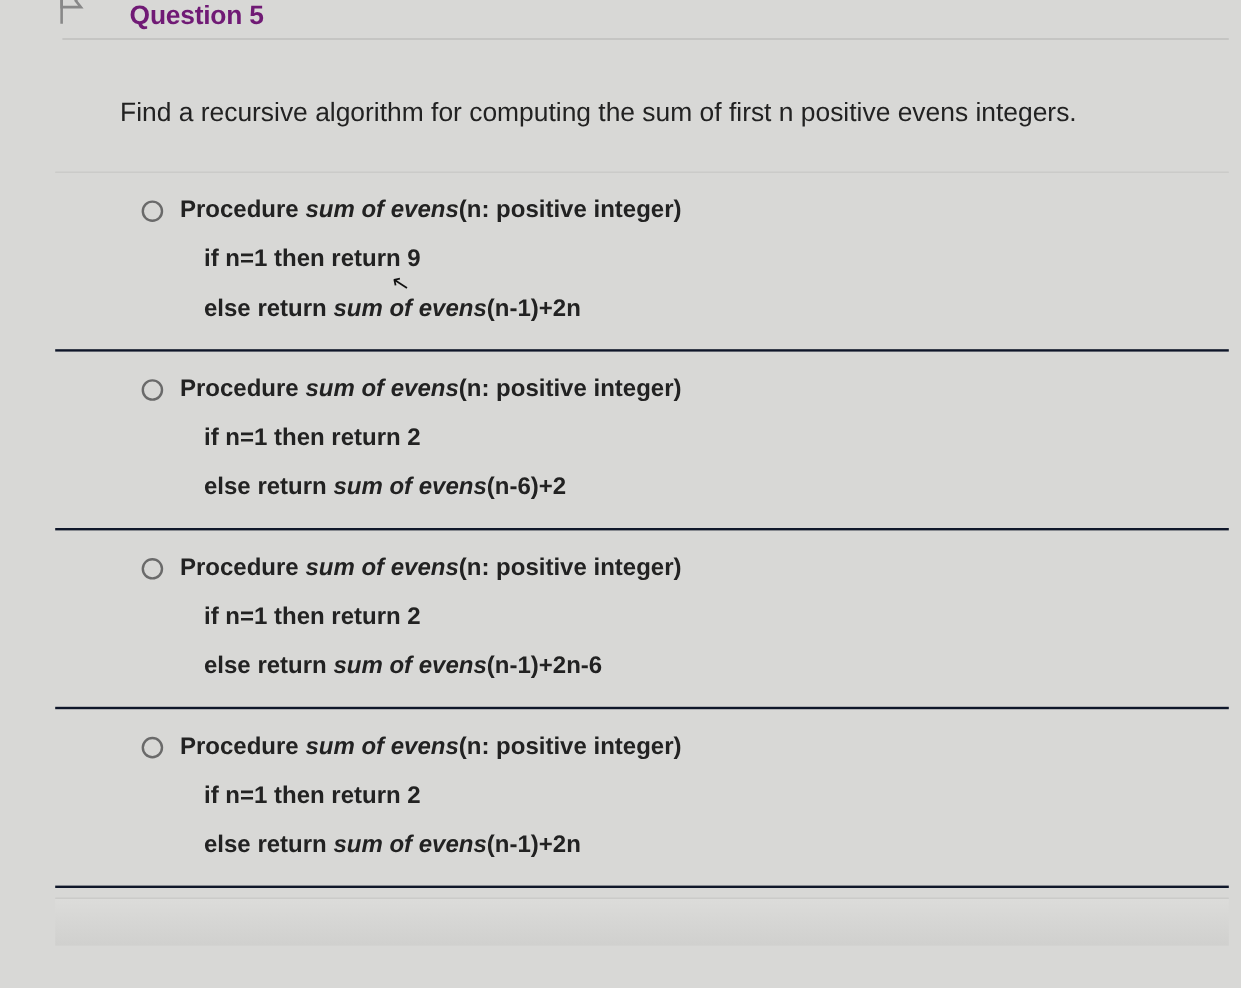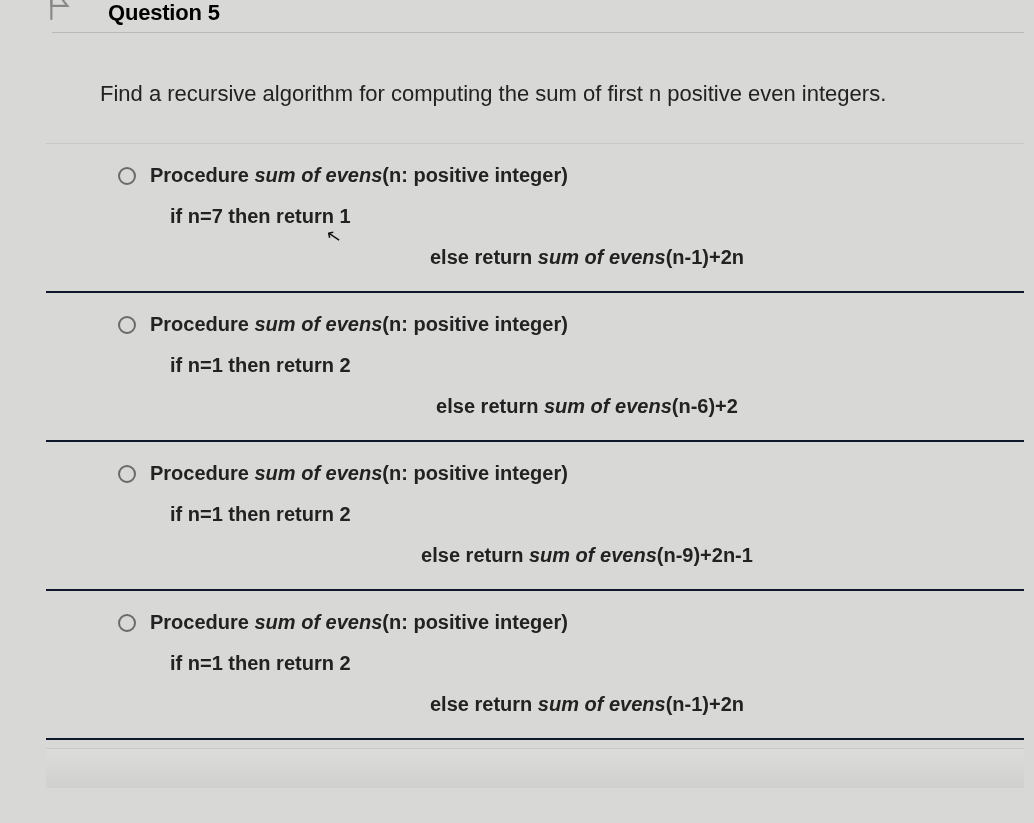--- a/index.html
+++ b/index.html
@@ -15,21 +15,21 @@
       padding: 0 0 0 40px;
     }
     .header-bar {
       border-bottom: 1px solid #b8b8b6;
       padding: 0 0 6px 56px;
       margin-left: 6px;
     }
     .q-title {
       font-size: 22px;
       font-weight: 700;
-      color: #000000;
+      color: #701a75;
       letter-spacing: -0.2px;
     }
     .flag-icon {
       position: absolute;
       top: -8px;
       left: 2px;
       width: 26px;
       height: 30px;
     }
     .container {
@@ -62,21 +62,21 @@
       cursor: pointer;
     }
     .opt-text {
       margin-left: 32px;
     }
     .line {
       font-size: 20px;
       color: #222;
       margin-bottom: 18px;
     }
-    .line:last-child { margin-bottom: 0; text-align: center; }
+    .line:last-child { margin-bottom: 0; }
     .line.sub { padding-left: 20px; }
     .bold { font-weight: 700; }
     .ital { font-style: italic; font-weight: 600; }
     .cursor {
       position: absolute;
       left: 280px;
       top: 225px;
       font-size: 18px;
       color: #111;
       transform: rotate(-12deg);
@@ -95,30 +95,30 @@
 <div class="page-wrap">
   <div class="container">
     <svg class="flag-icon" viewBox="0 0 24 28">
       <path d="M3 2 L3 26" stroke="#888" stroke-width="2" fill="none"></path>
       <path d="M3 3 L18 3 L14 8 L18 13 L3 13 Z" fill="none" stroke="#888" stroke-width="2"></path>
     </svg>
     <div class="header-bar">
       <div class="q-title">Question 5</div>
     </div>
 
-    <div class="question-body">Find a recursive algorithm for computing the sum of first n positive even integers.</div>
+    <div class="question-body">Find a recursive algorithm for computing the sum of first n positive evens integers.</div>
 
     <div class="option">
       <div class="radio"></div>
       <div class="opt-text">
         <div class="line">
           <span class="bold">Procedure</span>
           <span class="ital">sum of evens</span><span class="bold">(n: positive integer)</span>
         </div>
-        <div class="line sub bold">if n=7 then return 1</div>
+        <div class="line sub bold">if n=1 then return 9</div>
         <div class="line sub">
           <span class="bold">else return</span>
           <span class="ital">sum of evens</span><span class="bold">(n-1)+2n</span>
         </div>
       </div>
     </div>
 
     <div class="option">
       <div class="radio"></div>
       <div class="opt-text">
@@ -137,21 +137,21 @@
     <div class="option">
       <div class="radio"></div>
       <div class="opt-text">
         <div class="line">
           <span class="bold">Procedure</span>
           <span class="ital">sum of evens</span><span class="bold">(n: positive integer)</span>
         </div>
         <div class="line sub bold">if n=1 then return 2</div>
         <div class="line sub">
           <span class="bold">else return</span>
-          <span class="ital">sum of evens</span><span class="bold">(n-9)+2n-1</span>
+          <span class="ital">sum of evens</span><span class="bold">(n-1)+2n-6</span>
         </div>
       </div>
     </div>
 
     <div class="option">
       <div class="radio"></div>
       <div class="opt-text">
         <div class="line">
           <span class="bold">Procedure</span>
           <span class="ital">sum of evens</span><span class="bold">(n: positive integer)</span>

